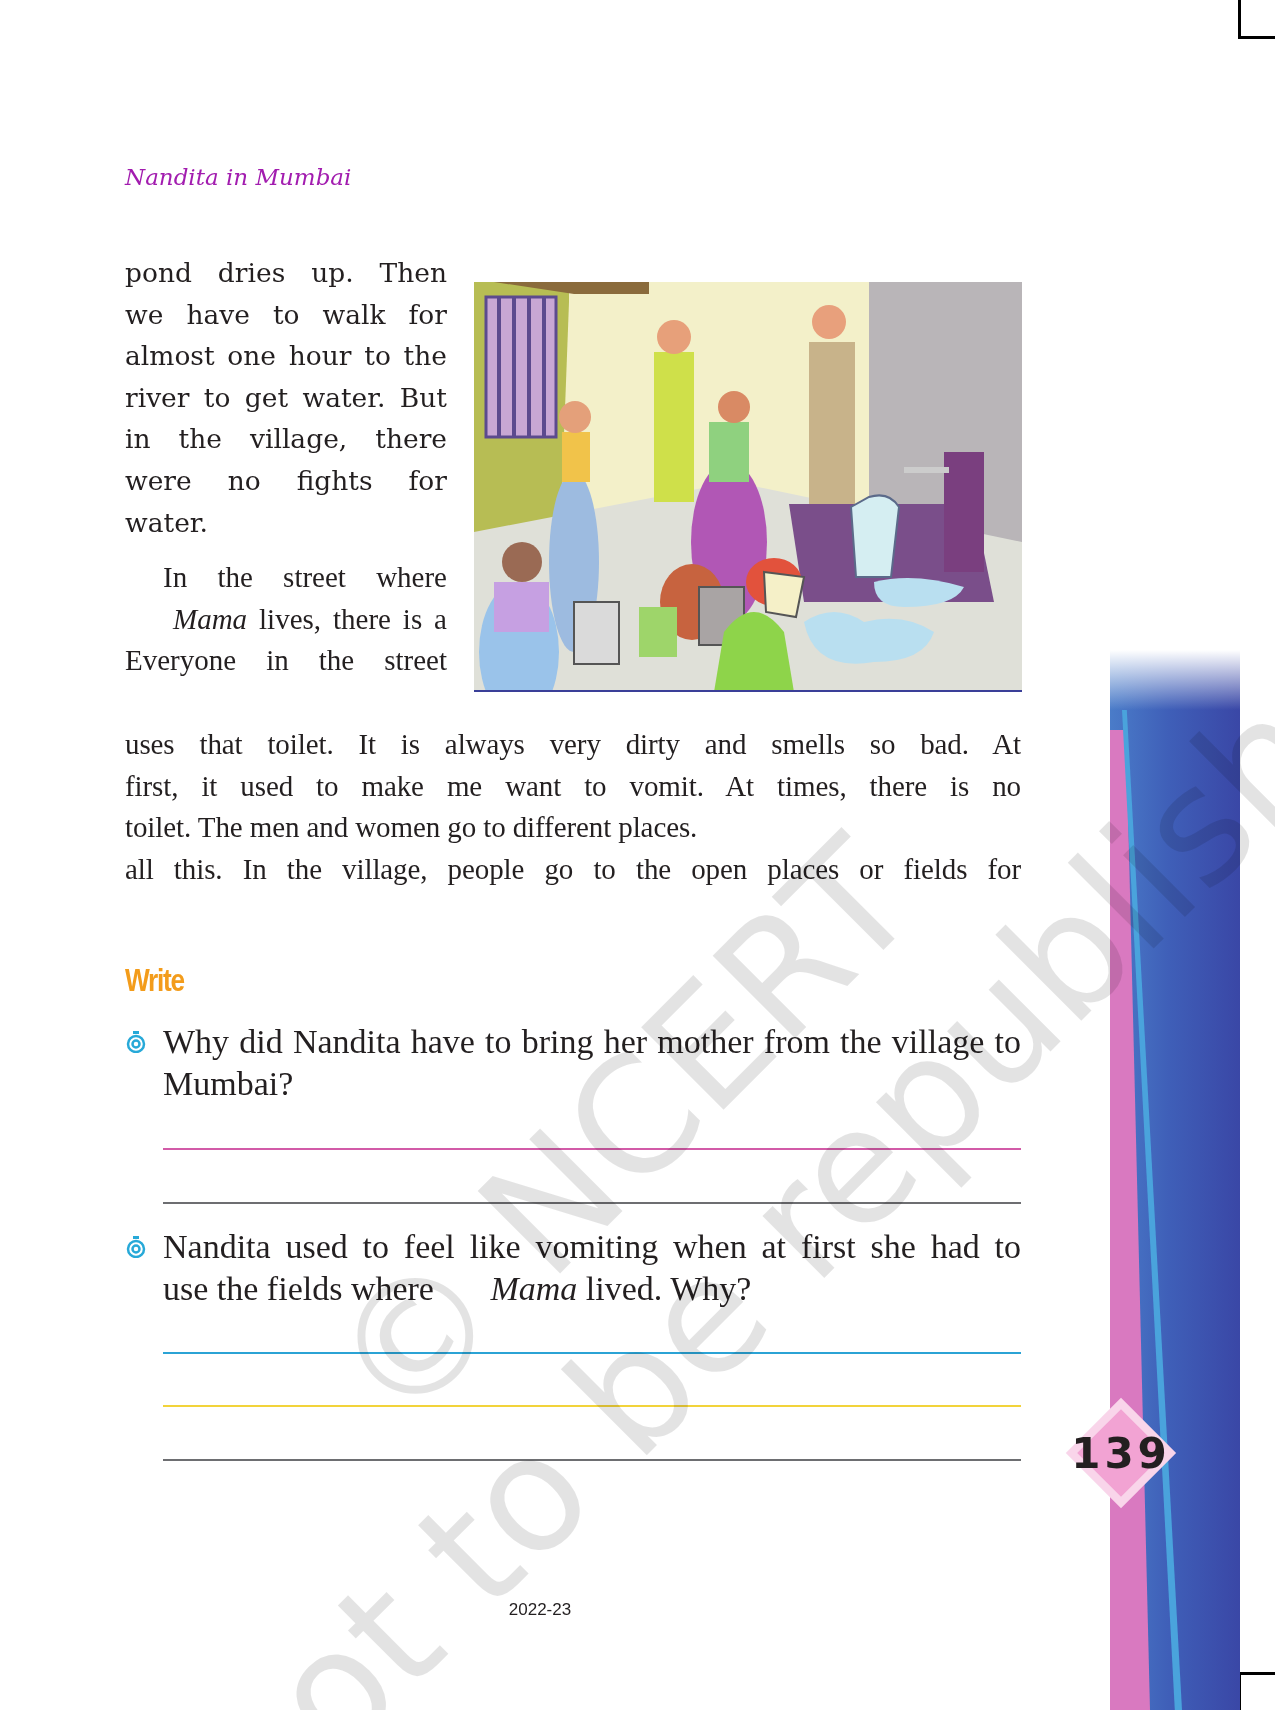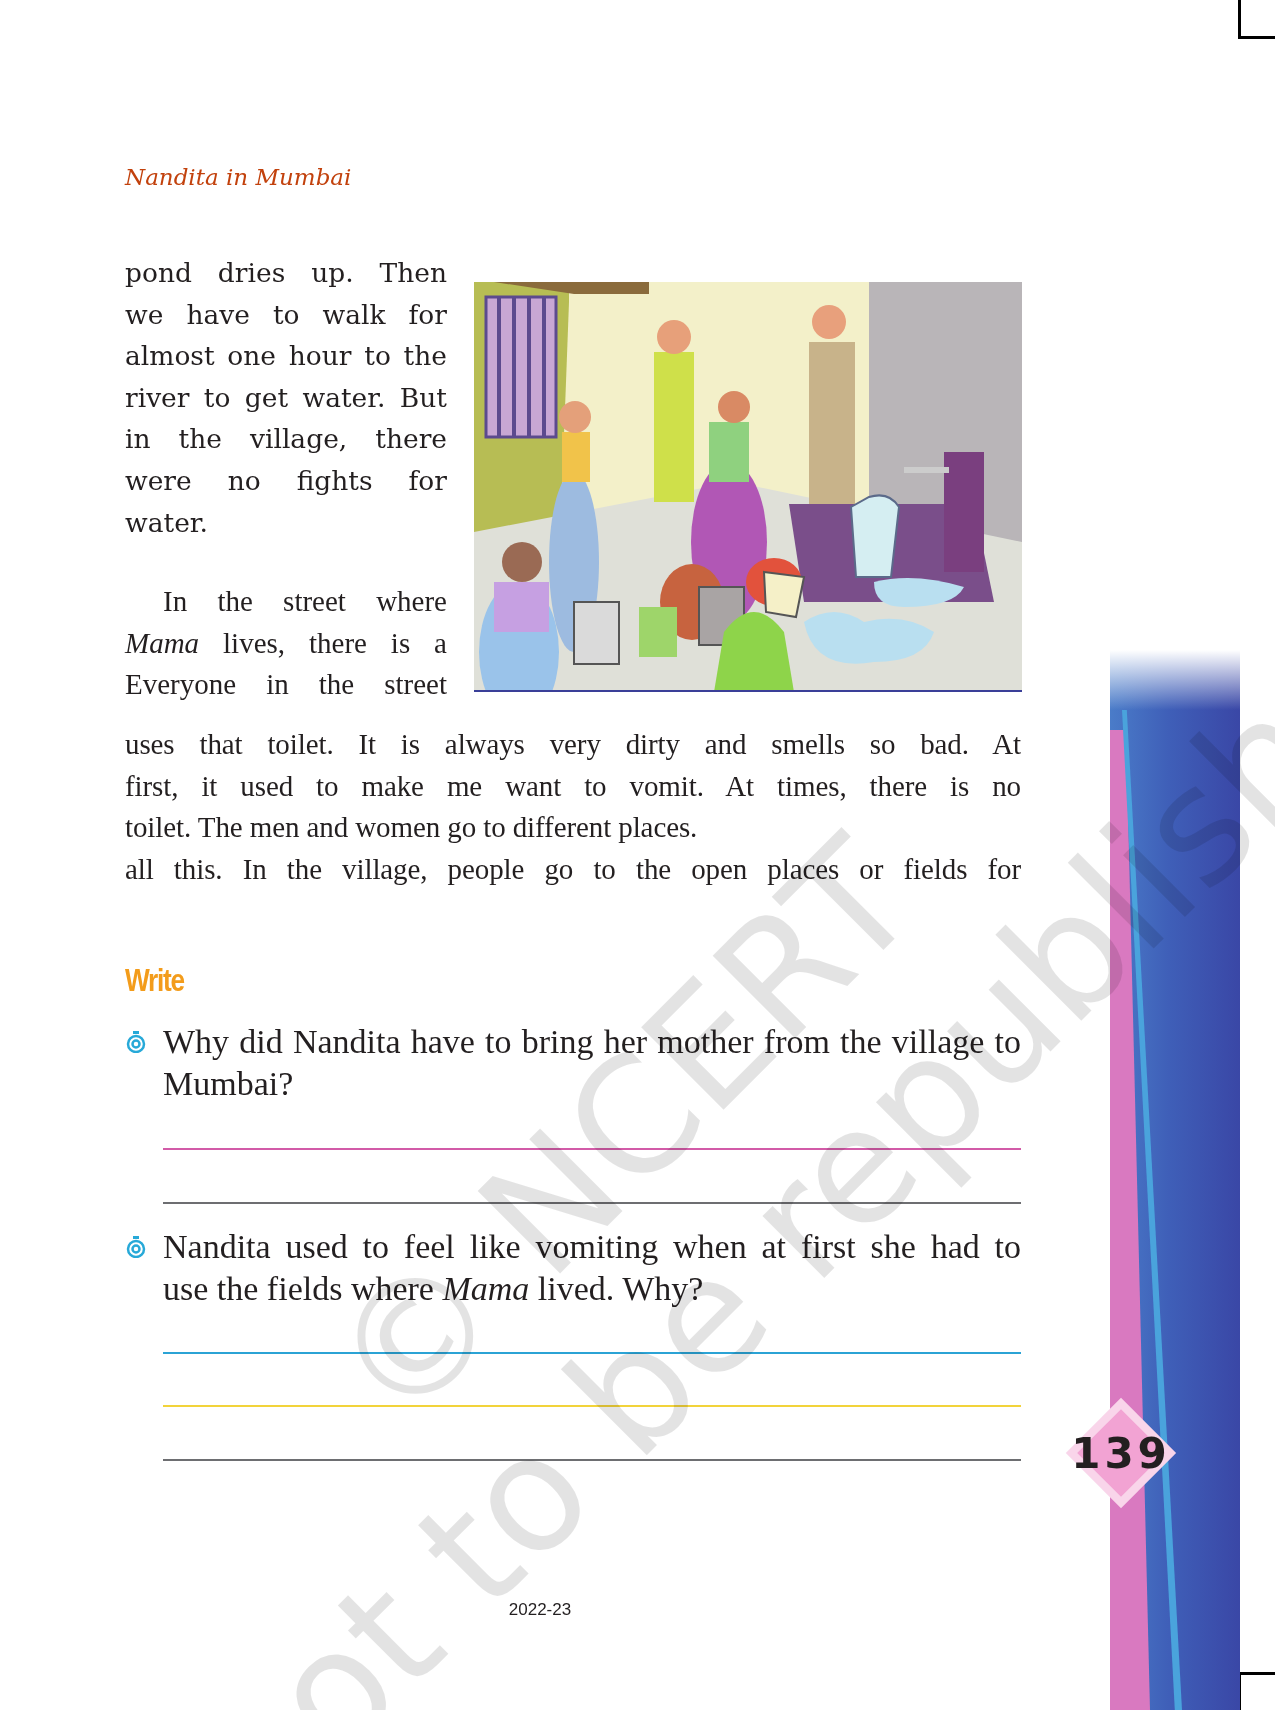--- a/index.html
+++ b/index.html
@@ -6,34 +6,34 @@
   body {
     width:1275px; height:1710px; position:relative; overflow:hidden;
     background:#ffffff;
     font-family:"DejaVu Serif", serif;
     color:#231f20;
   }
   .crop-mark { position:absolute; background:#000; }
   .running-head {
     position:absolute; left:125px; top:164px;
     font-family:"DejaVu Serif", serif; font-style:italic;
-    font-size:23px; color:#c2410c;
+    font-size:23px; color:#a21caf;
   }
   .para {
     position:absolute; left:125px; font-size:26.5px; line-height:41.6px;
     text-align:justify; margin:0;
   }
   .narrow { width:322px; }
   .narrow .line, .full .line { display:block; text-align:justify; text-align-last:justify; white-space:nowrap; }
   .line.last { text-align-last:left; }
   .full { width:896px; }
-  .indent { padding-left:38px;margin-top:24px; }
+  .indent { padding-left:38px; }
   .full .line { font-family:"Liberation Serif", serif; font-size:29px; letter-spacing:-0.1px; }
   .narrow .line.cond { font-family:"Liberation Serif", serif; font-size:29px; }
-  em { font-style:italic; }
+  em { font-style:italic;margin-left:48px; }
 
   .illustration {
     position:absolute; left:474px; top:282px; width:548px; height:408px;
     background:#f4f1d6; overflow:hidden;
     border-bottom:2px solid #3a3f98;
   }
   .write-heading {
     position:absolute; left:125px; top:962px;
     font-family:"Liberation Sans", sans-serif; font-weight:bold;
     font-size:32px; color:#f39c1b; letter-spacing:-1.5px;

